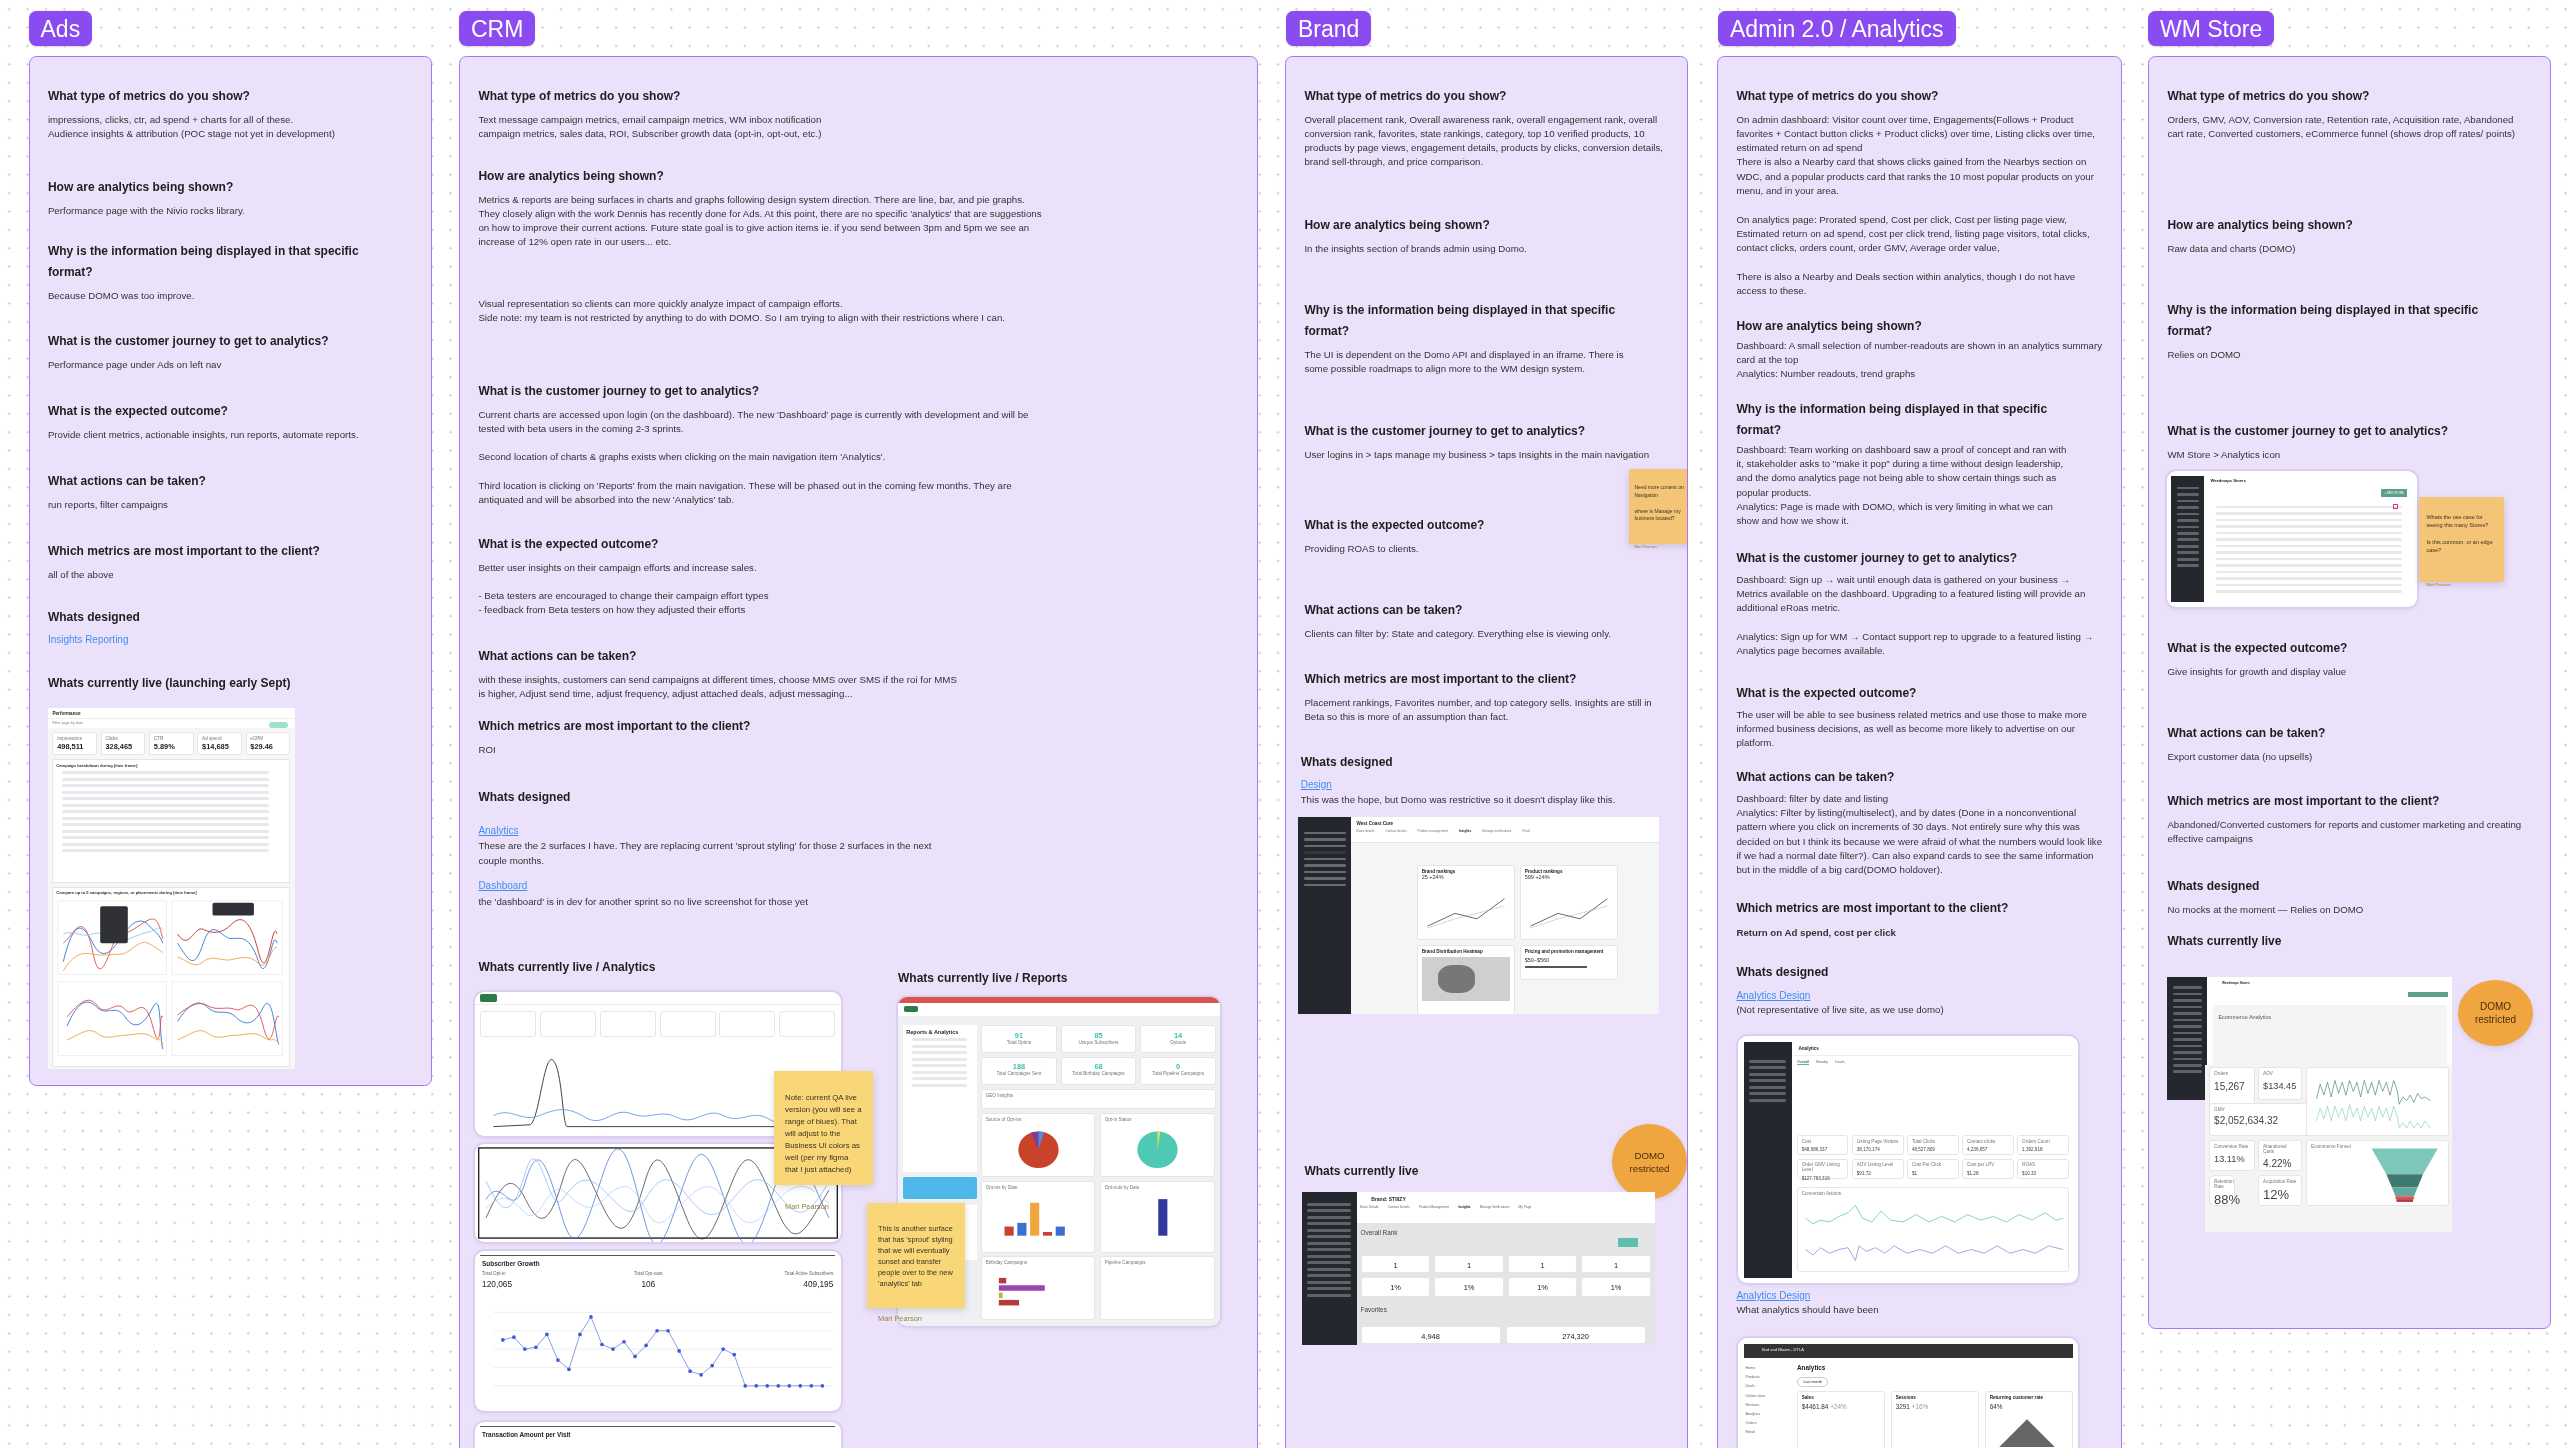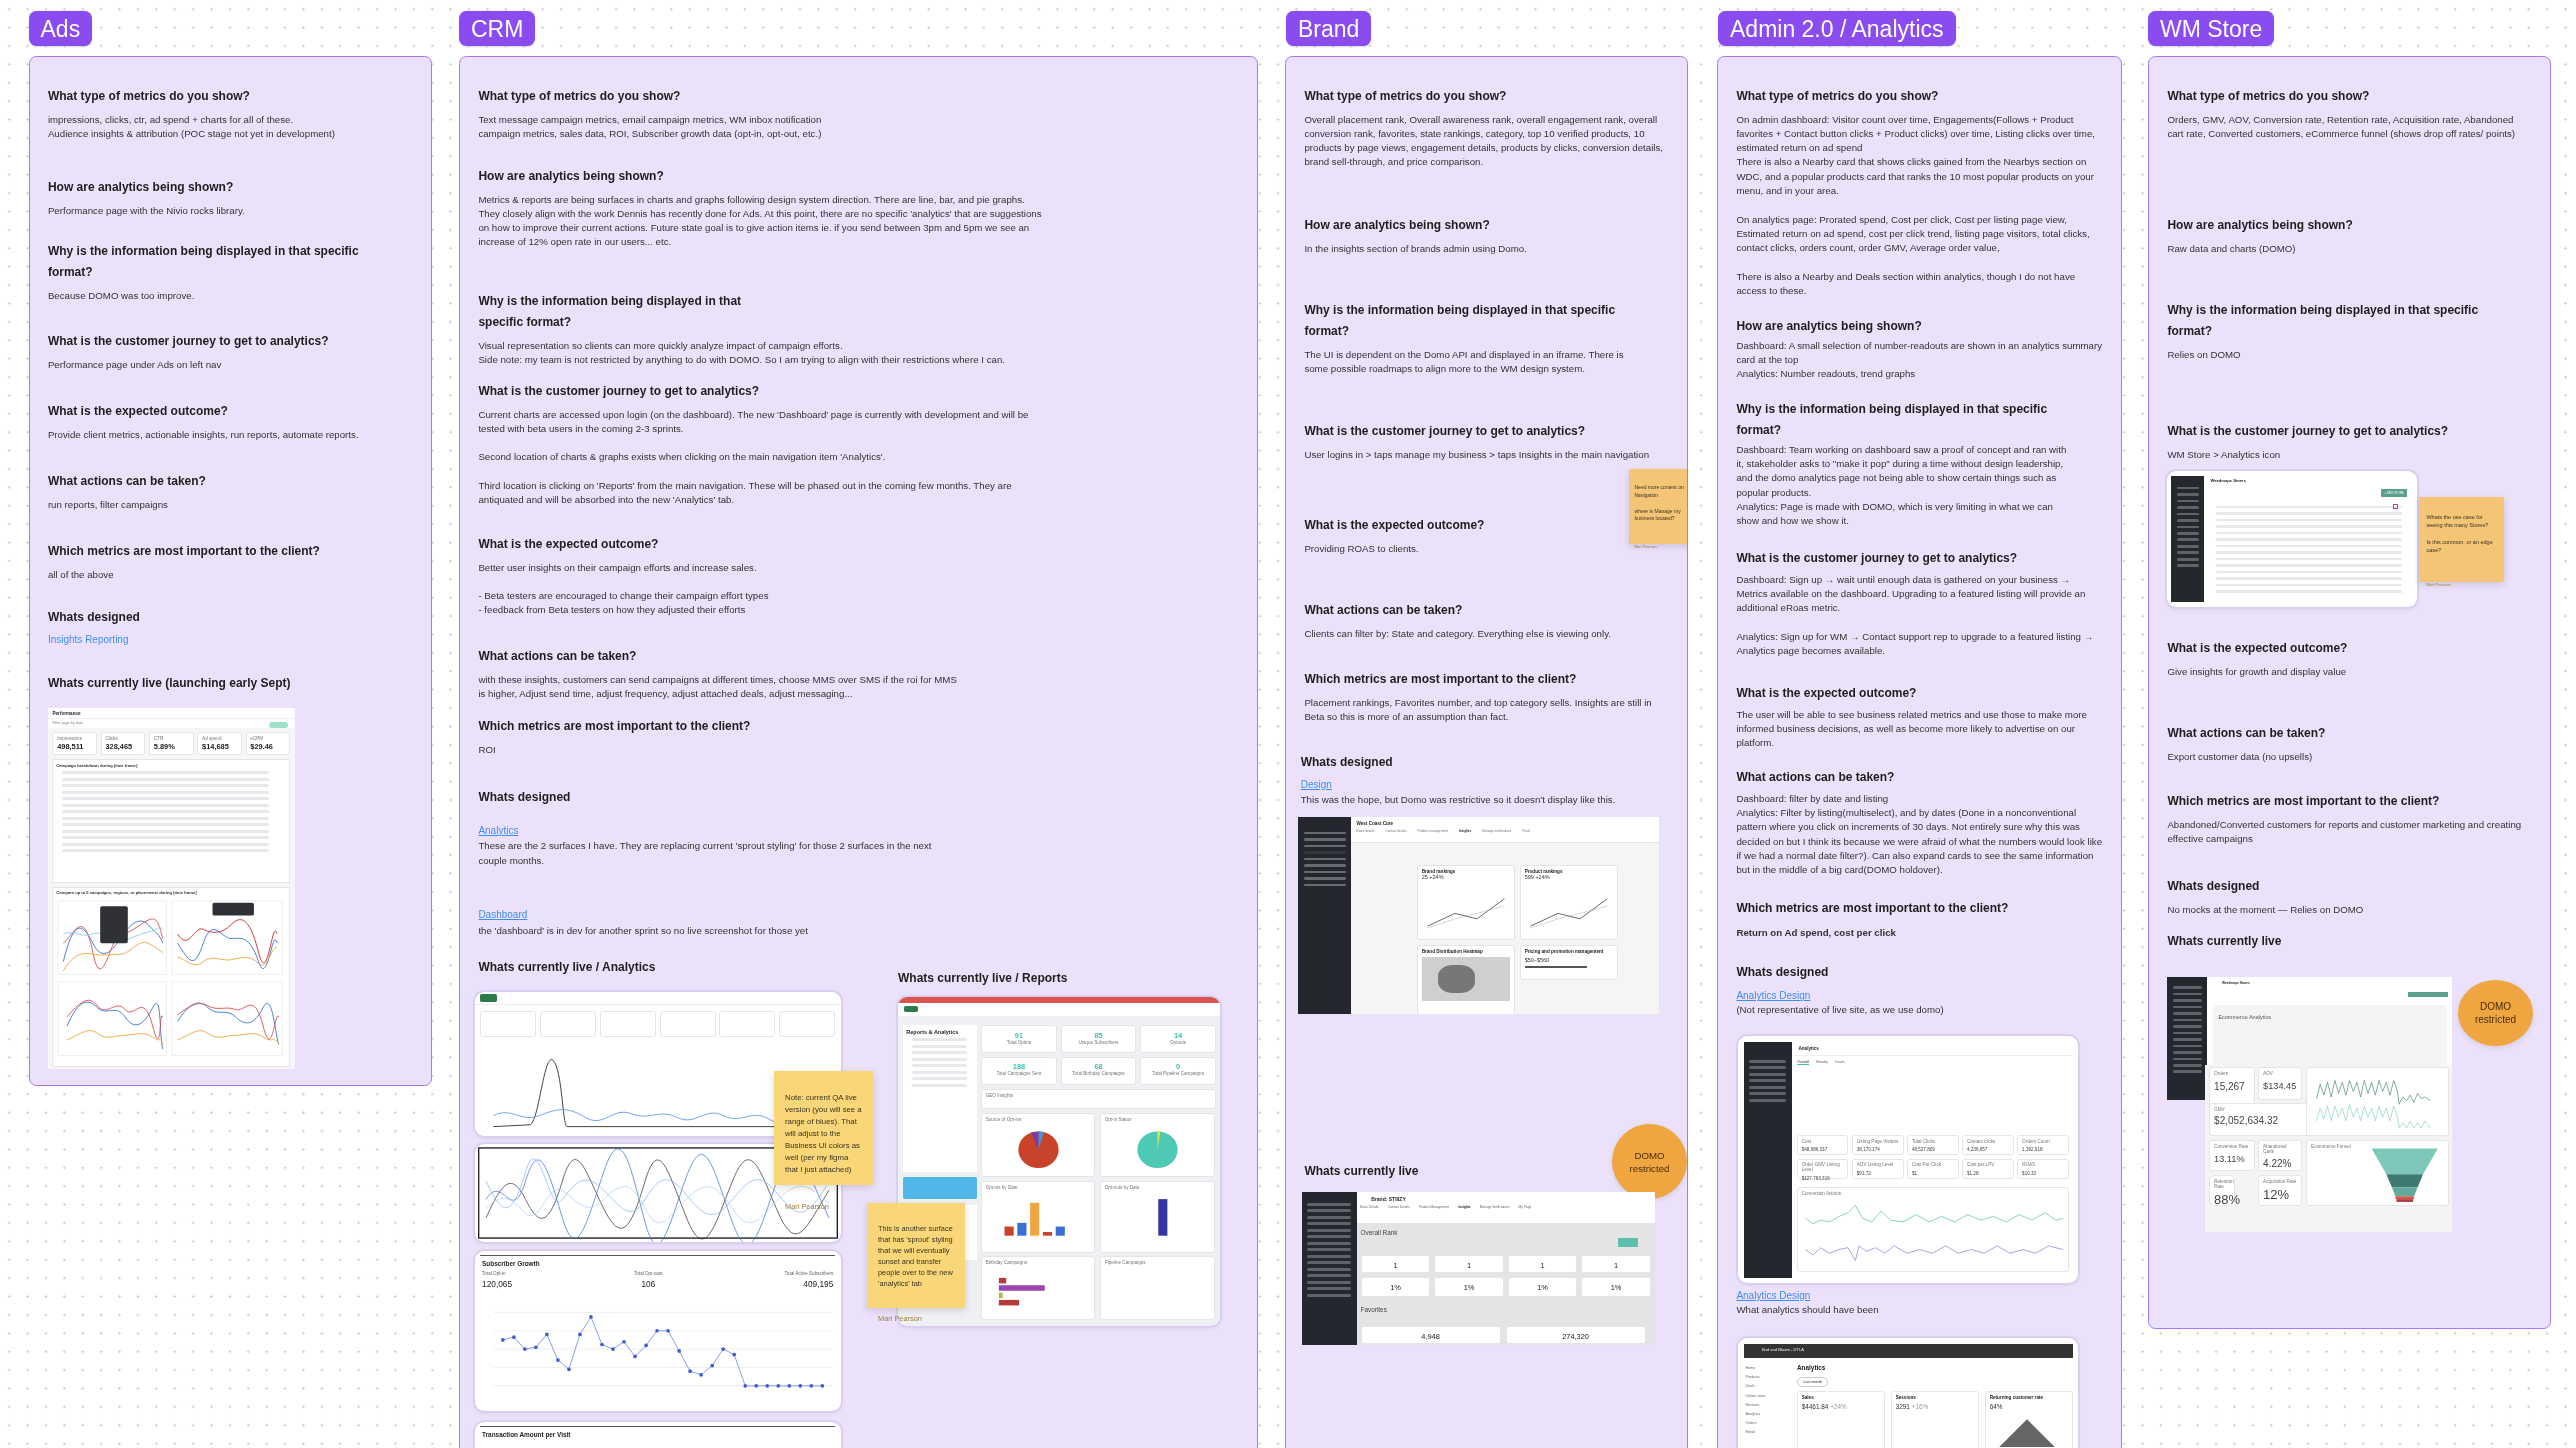--- a/index.html
+++ b/index.html
@@ -163,22 +163,20 @@
   <div class="block" style="top:29px;">
     <div class="q">What type of metrics do you show?</div>
     <div class="a">Text message campaign metrics, email campaign metrics, WM inbox notification
 campaign metrics, sales data, ROI, Subscriber growth data (opt-in, opt-out, etc.)</div>
   </div>
   <div class="block" style="top:109px; width:570px;">
     <div class="q">How are analytics being shown?</div>
     <div class="a">Metrics &amp; reports are being surfaces in charts and graphs following design system direction. There are line, bar, and pie graphs. They closely align with the work Dennis has recently done for Ads. At this point, there are no specific 'analytics' that are suggestions on how to improve their current actions. Future state goal is to give action items ie. if you send between 3pm and 5pm we see an increase of 12% open rate in our users... etc.</div>
   </div>
   <div class="block" style="top:234px;">
-    <div class="q" style="white-space:pre-line;">Why is the information being displayed in that
-specific format?</div>
     <div class="a">Visual representation so clients can more quickly analyze impact of campaign efforts.
 Side note: my team is not restricted by anything to do with DOMO. So I am trying to align with their restrictions where I can.</div>
   </div>
   <div class="block" style="top:324px; width:570px;">
     <div class="q">What is the customer journey to get to analytics?</div>
     <div class="a">Current charts are accessed upon login (on the dashboard). The new 'Dashboard' page is currently with development and will be tested with beta users in the coming 2-3 sprints.
 
 Second location of charts &amp; graphs exists when clicking on the main navigation item 'Analytics'.
 
 Third location is clicking on 'Reports' from the main navigation. These will be phased out in the coming few months. They are antiquated and will be absorbed into the new 'Analytics' tab.</div>
@@ -196,21 +194,21 @@
 is higher, Adjust send time, adjust frequency, adjust attached deals, adjust messaging...</div>
   </div>
   <div class="block" style="top:659px;">
     <div class="q">Which metrics are most important to the client?</div>
     <div class="a">ROI</div>
   </div>
   <div class="block" style="top:730px; width:478px;">
     <div class="q">Whats designed</div>
     <a class="link" style="margin-top:16.6px;">Analytics</a>
     <div class="a" style="margin-top:3.7px;">These are the 2 surfaces I have. They are replacing current 'sprout styling' for those 2 surfaces in the next couple months.</div>
-    <a class="link" style="margin-top:41px;">Dashboard</a>
+    <a class="link" style="margin-top:12px;">Dashboard</a>
     <div class="a" style="margin-top:3.7px;">the 'dashboard' is in dev for another sprint so no live screenshot for those yet</div>
   </div>
   <div class="block" style="top:900px;">
     <div class="q">Whats currently live / Analytics</div>
   </div>
   <div class="q" style="position:absolute; left:438px; top:911px;">Whats currently live / Reports</div>
 
   <div class="shot" style="left:14.7px; top:935px; width:366px; height:144px;">
     <div style="height:13px; border-bottom:0.9px solid #eee; display:flex; align-items:center; padding:0 5.5px;">
       <div style="width:16.6px; height:7.4px; background:#2e7a4a; border-radius:1.8px;"></div>

